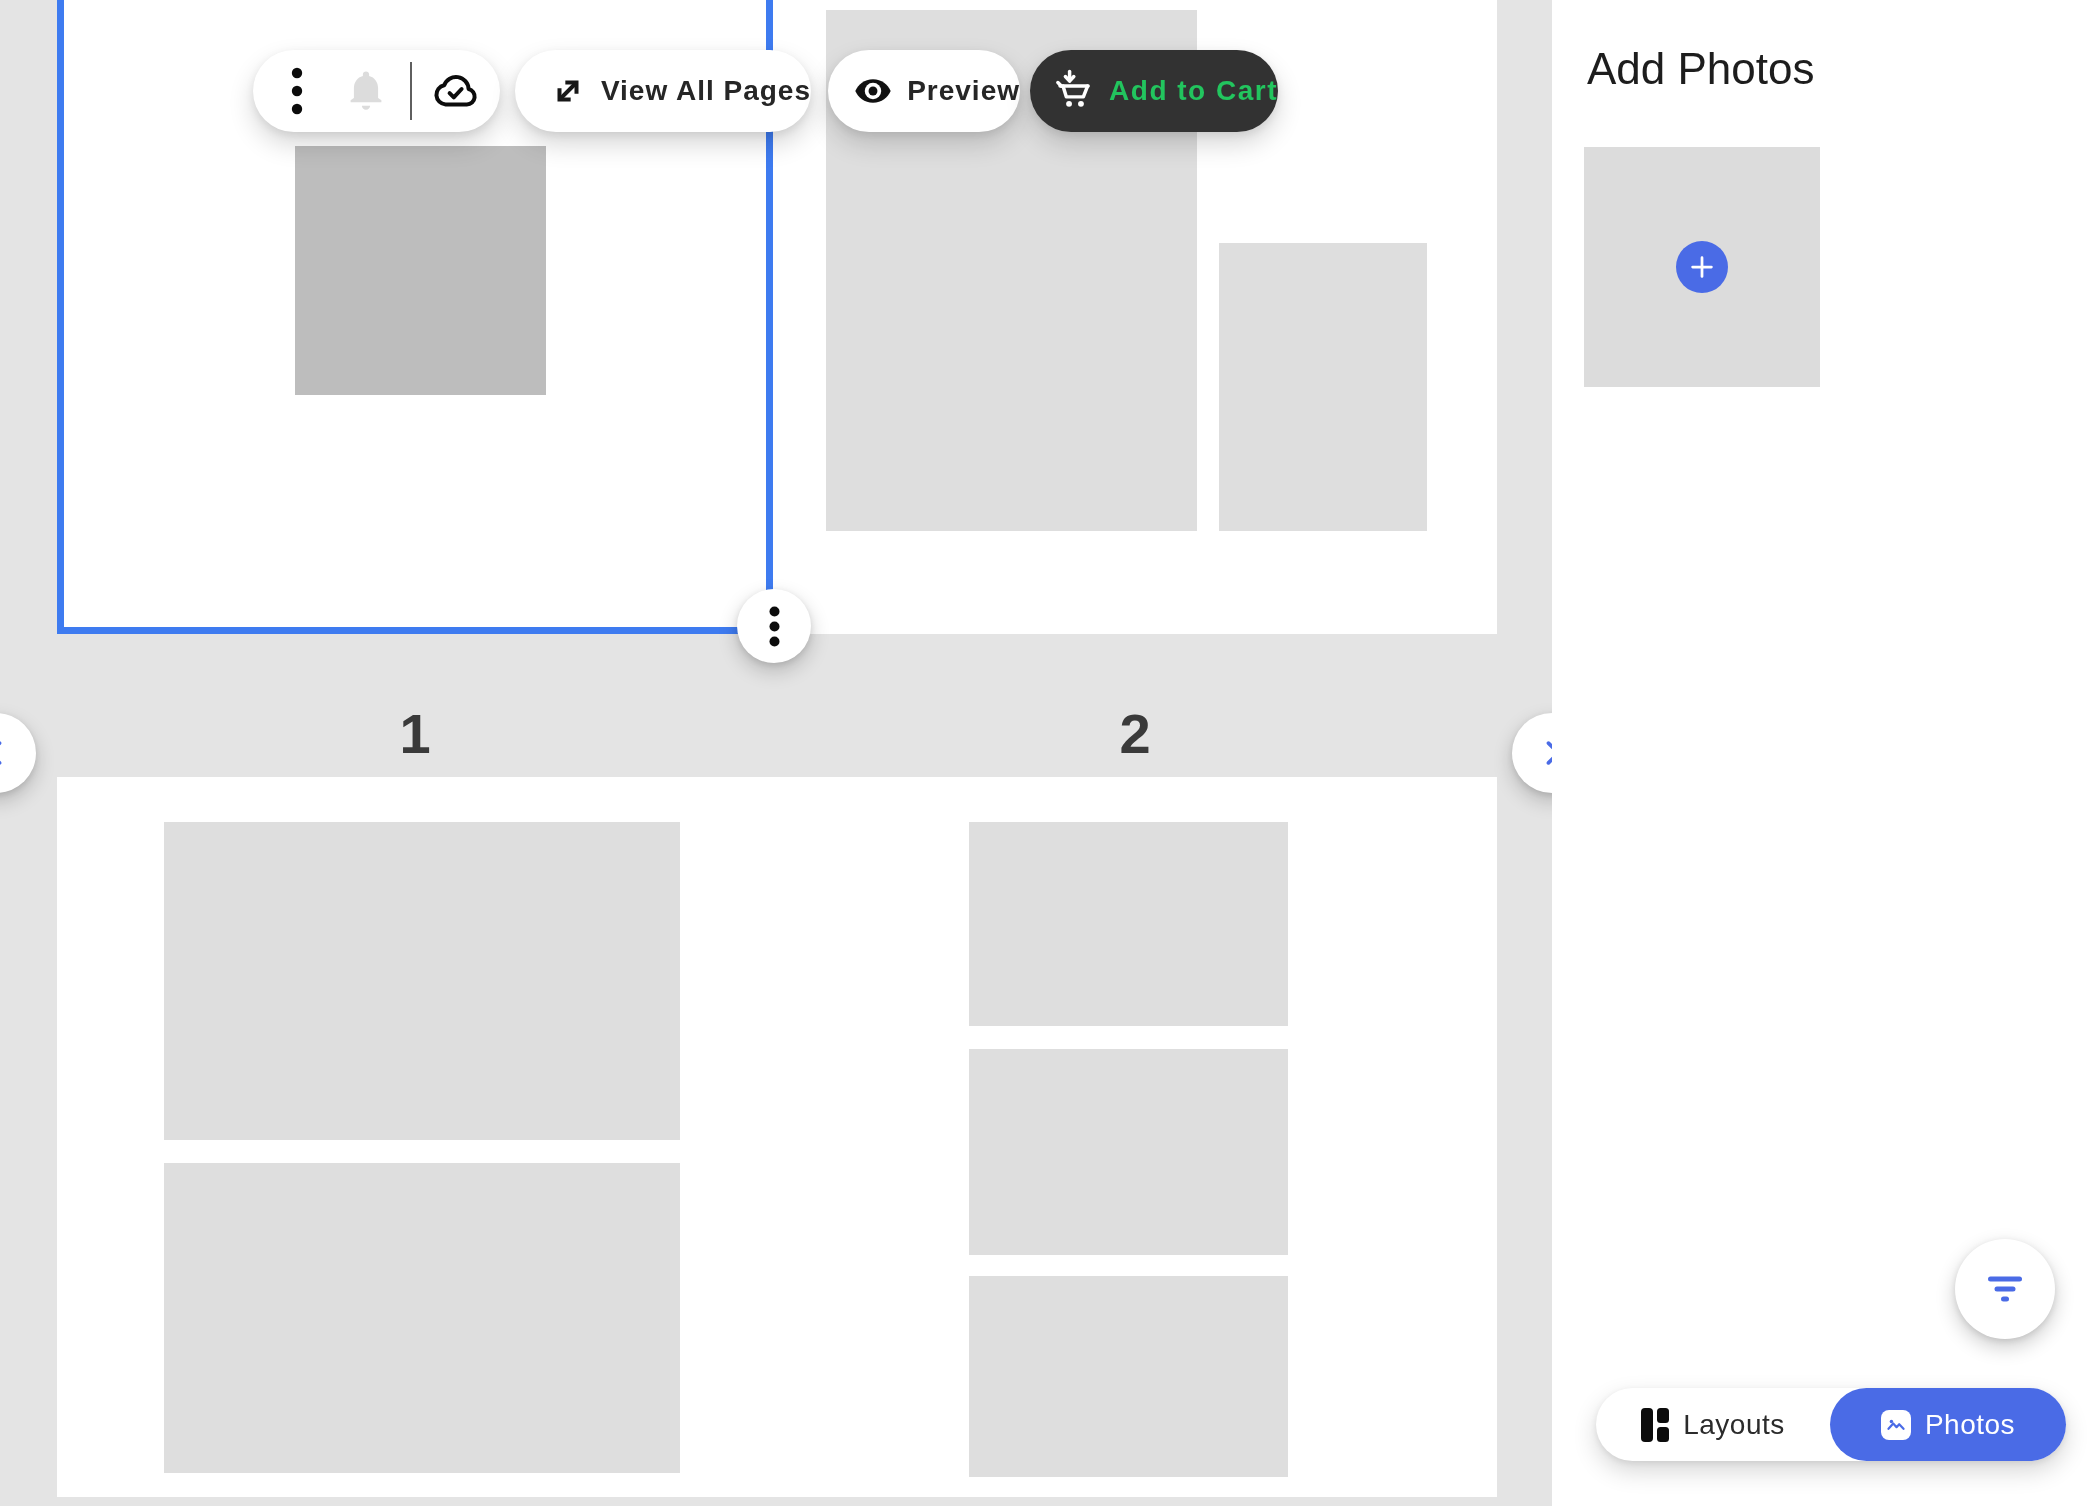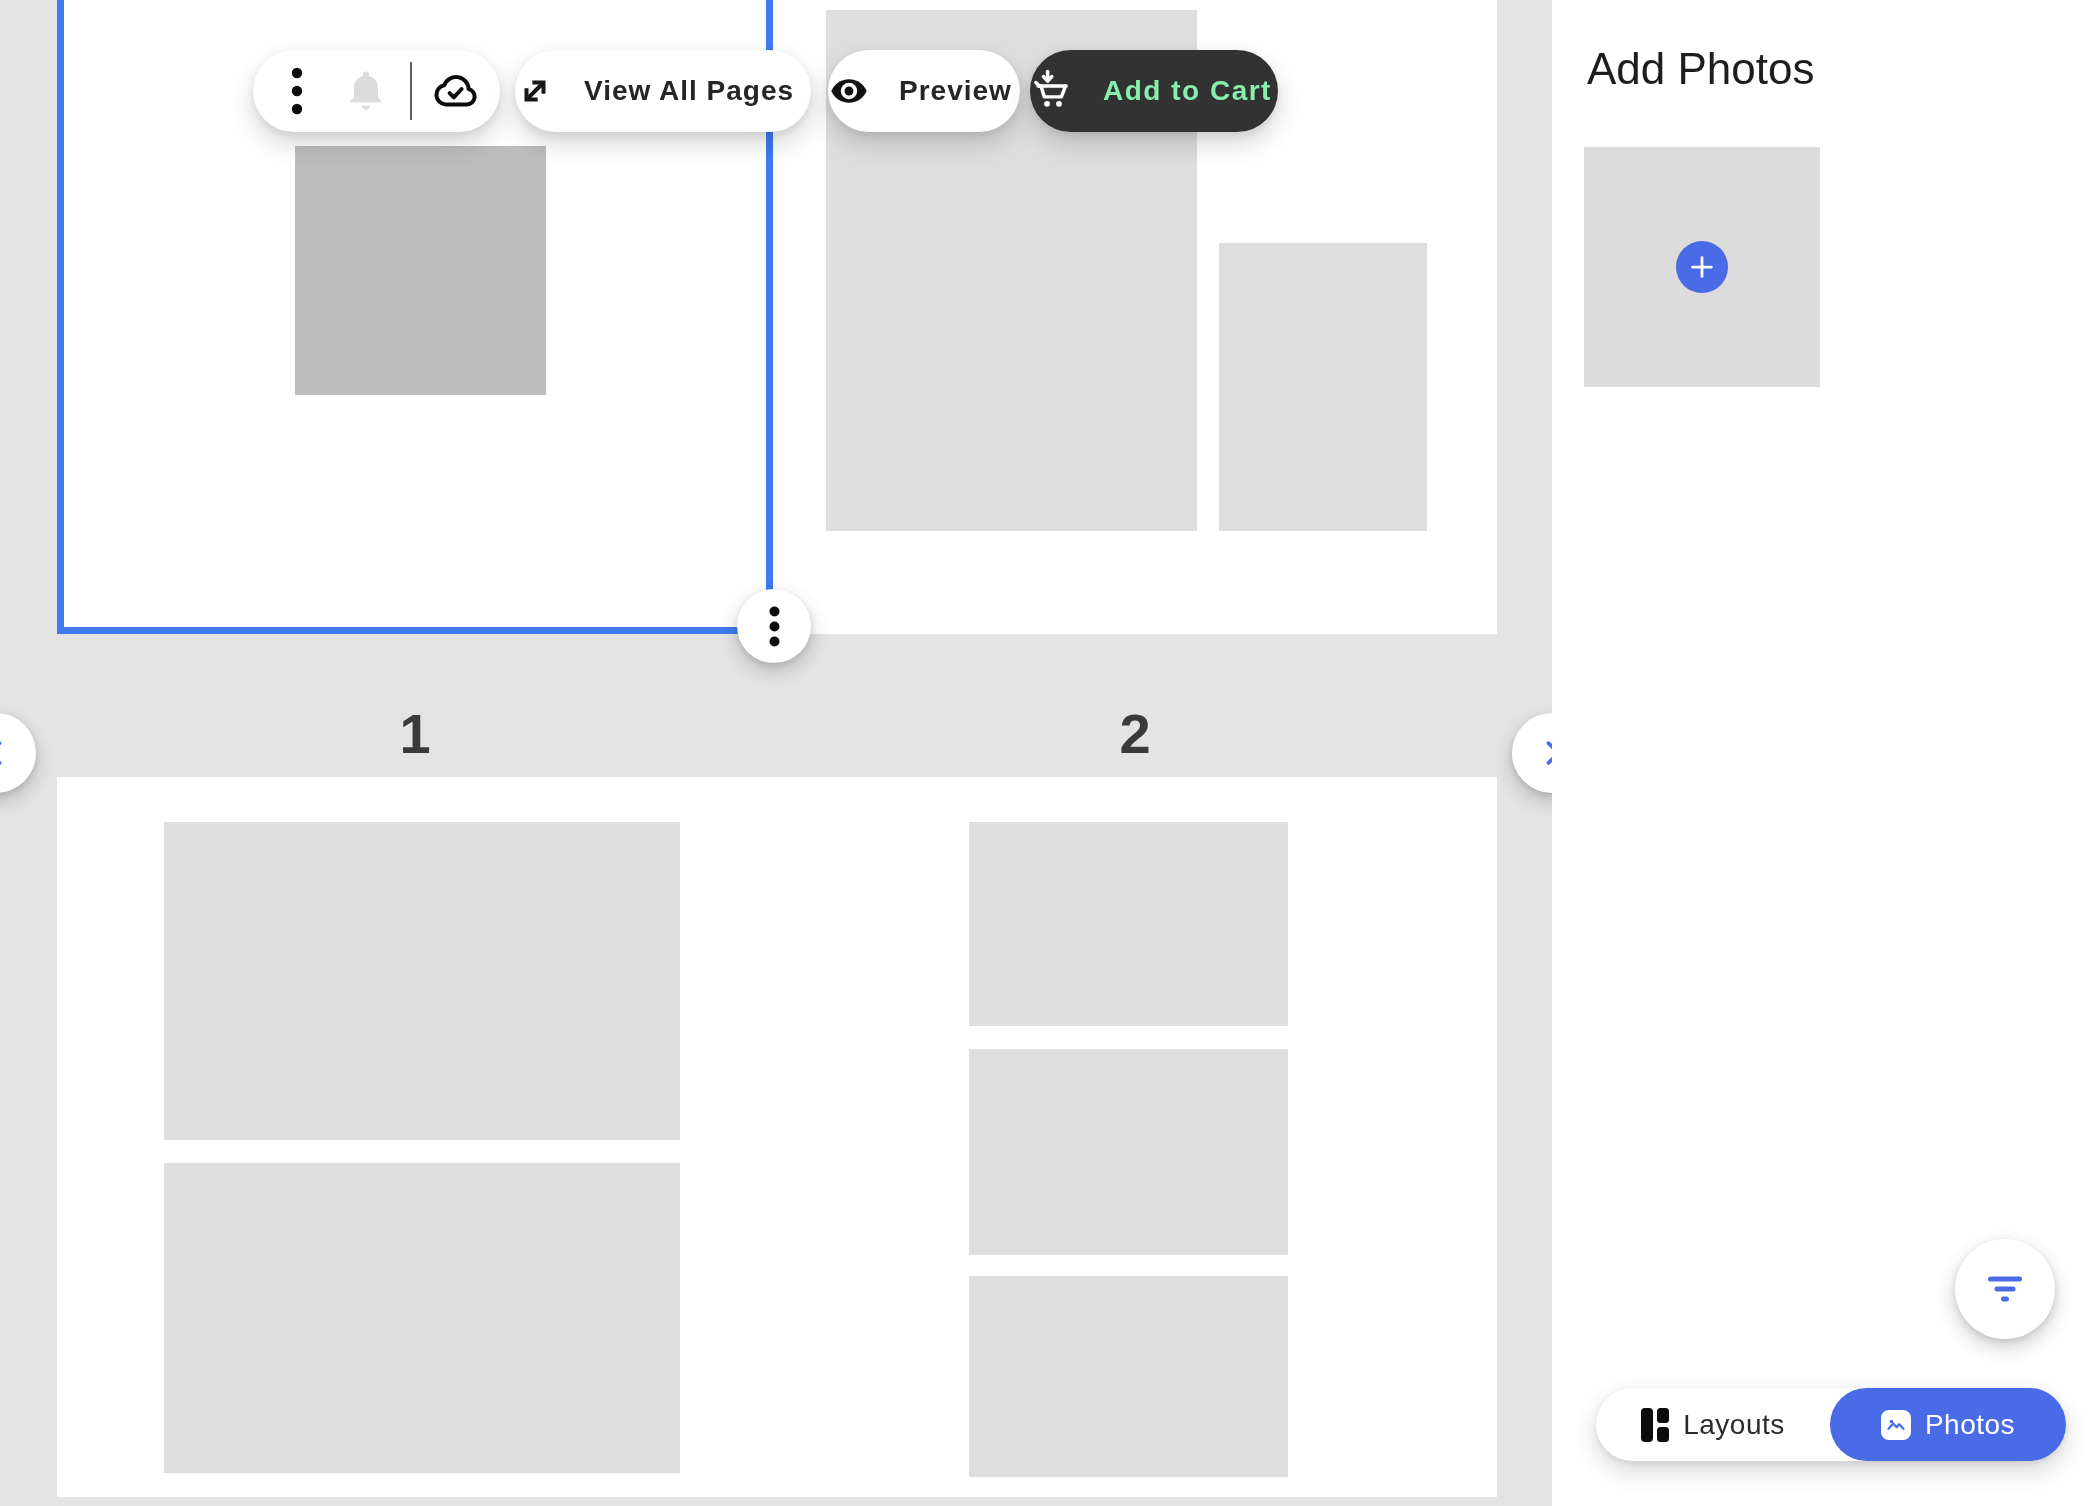--- a/index.html
+++ b/index.html
@@ -32,33 +32,33 @@
   .ph-p4b{left:196px;top:272px;width:319px;height:206px}
   .ph-p4c{left:196px;top:499px;width:319px;height:201px}
 
   .pagenum{position:absolute;top:701px;font-size:56px;font-weight:bold;color:#3a3a3a;text-align:center}
   .pagenum.n1{left:57px;width:716px}
   .pagenum.n2{left:773px;width:724px}
 
   
   .pill{position:absolute;top:50px;height:82px;border-radius:41px;background:#fff;
     box-shadow:0 12px 26px rgba(0,0,0,.16),0 3px 8px rgba(0,0,0,.08);
-    display:flex;align-items:center;justify-content:flex-start;gap:29px}
+    display:flex;align-items:center;justify-content:flex-end;gap:13px}
   .pill-label{font-size:28px;font-weight:bold;letter-spacing:1px;color:var(--ink);white-space:nowrap}
   .pill-menu{left:253px;width:247px}
   .pill-menu .slot{position:absolute;top:0;height:82px;display:flex;align-items:center;justify-content:center}
   .slot-kebab{left:32px;width:24px}
   .slot-bell{left:88px;width:50px}
   .slot-divider{left:157px;width:2px}
   .divider{width:2px;height:58px;background:#5f5f5f}
   .slot-cloud{left:176px;width:52px}
   .pill-viewall{left:515px;width:296px}
   .pill-preview{left:828px;width:192px}
   .pill-cart{left:1030px;width:248px;background:var(--dark)}
-  .pill-cart .pill-label{color:#86efac;letter-spacing:1.5px}
+  .pill-cart .pill-label{color:#22c55e;letter-spacing:1.5px}
 
   
   .fab{position:absolute;background:#fff;border-radius:50%;
     box-shadow:0 8px 20px rgba(0,0,0,.2),0 2px 6px rgba(0,0,0,.1);
     display:flex;align-items:center;justify-content:center}
   .fab-spread-menu{left:737px;top:589px;width:74px;height:74px}
   .fab-prev{left:-44px;top:713px;width:80px;height:80px}
   .fab-next{left:1512px;top:713px;width:80px;height:80px}
 
   

